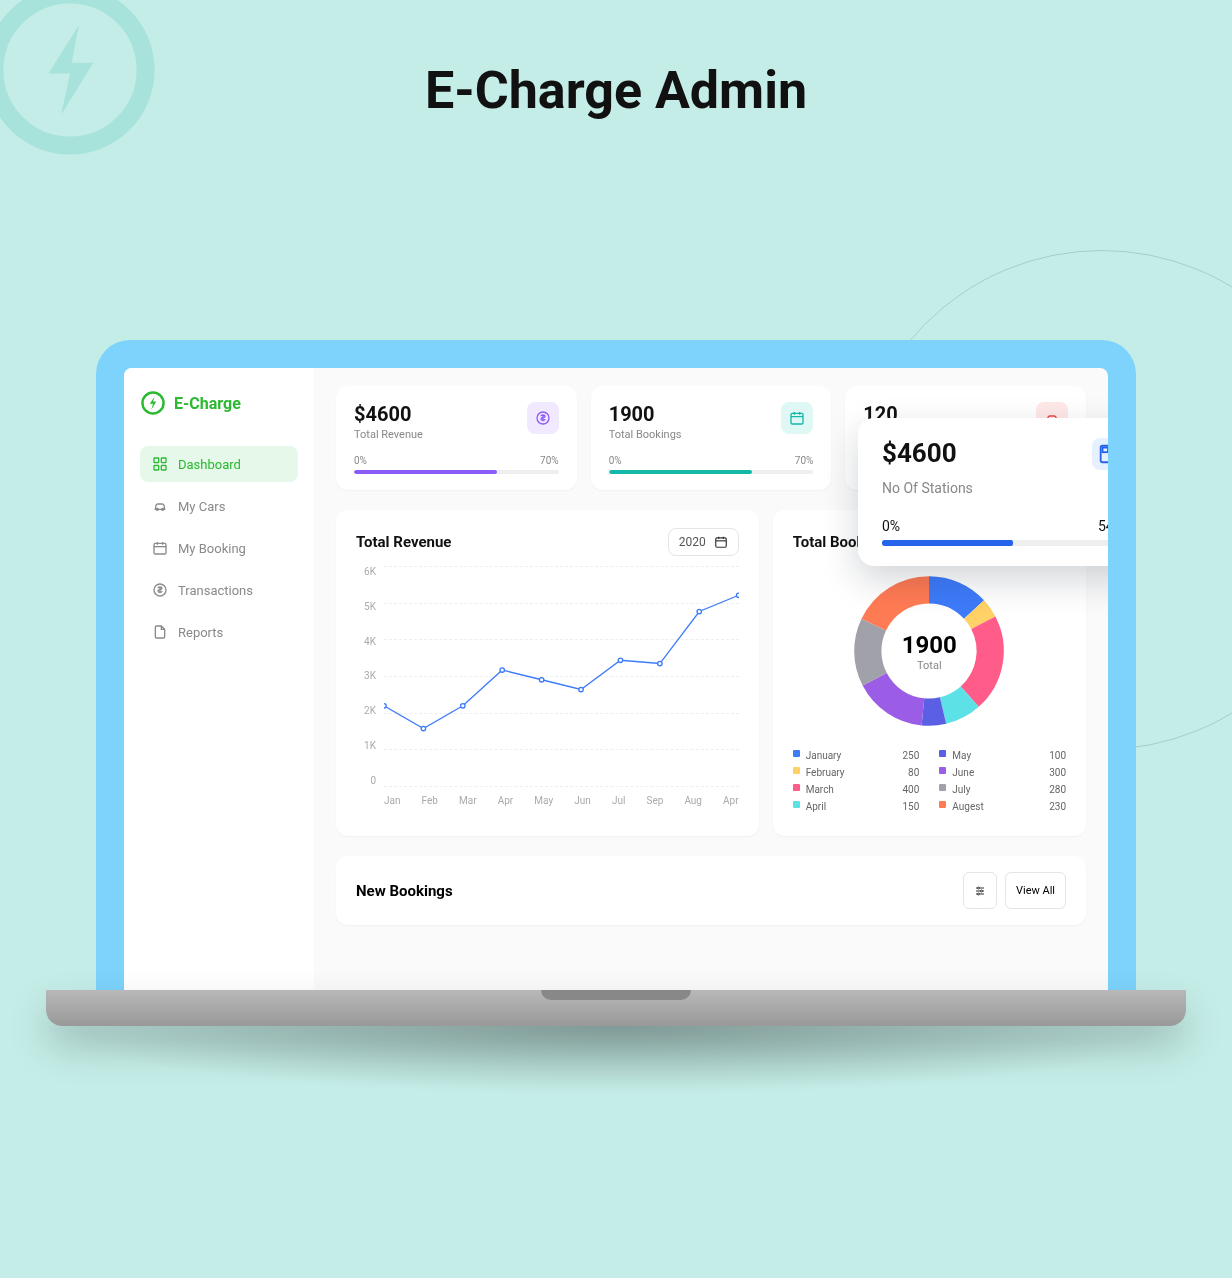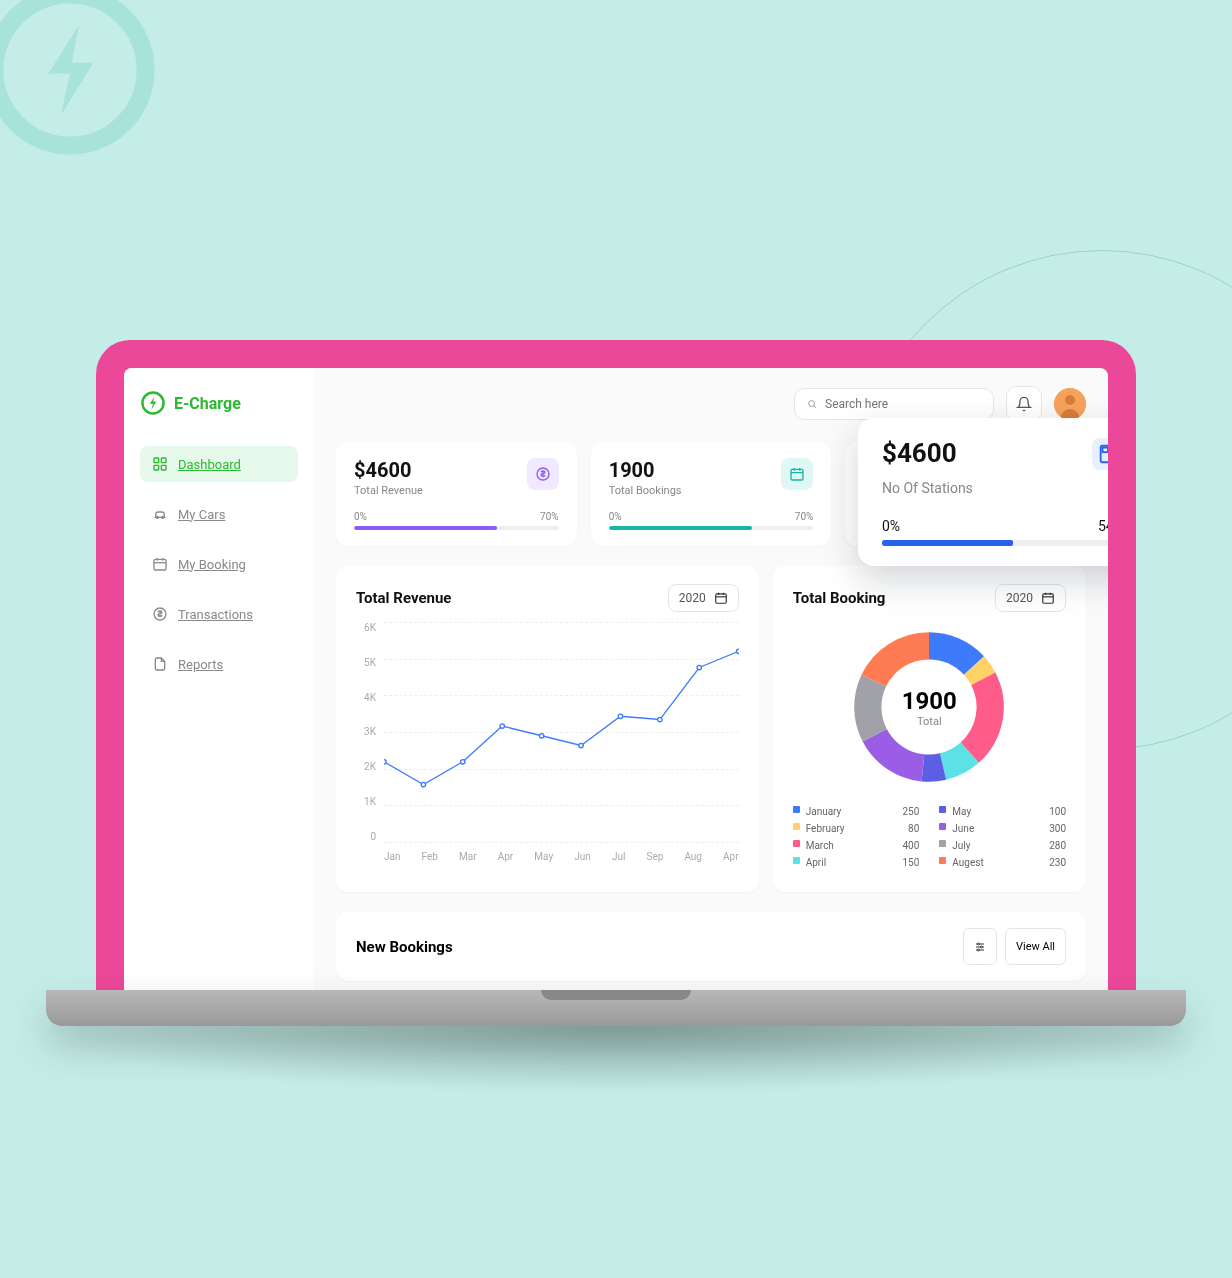--- a/index.html
+++ b/index.html
@@ -2,27 +2,27 @@
 <html><head>
 <meta charset="utf-8">
 <style>
 * { margin:0; padding:0; box-sizing:border-box; font-family:-apple-system,BlinkMacSystemFont,"Segoe UI",Roboto,Helvetica,Arial,sans-serif; }
 body { background:#c5ede7; width:1232px; height:1278px; position:relative; overflow:hidden; }
 .bg-logo { position:absolute; top:-20px; left:-20px; width:180px; height:180px; opacity:1; }
 .hero { text-align:center; padding:60px 80px 30px; }
 .hero h1 { font-size:52px; font-weight:700; color:#111; margin-bottom:20px; }
 .hero p { font-size:24px; color:#222; line-height:1.5; max-width:920px; margin:0 auto; }
 .laptop { position:absolute; left:50%; transform:translateX(-50%); top:340px; width:1040px; }
-.laptop-bezel { background:#ec4899; border-radius:34px 34px 0 0; padding:28px 28px 0 28px; height:650px; overflow:hidden; position:relative; }
+.laptop-bezel { background:#7dd3fc; border-radius:34px 34px 0 0; padding:28px 28px 0 28px; height:650px; overflow:hidden; position:relative; }
 .screen { background:#fafafa; border-radius:8px 8px 0 0; height:100%; display:flex; overflow:hidden; }
 .sidebar { width:190px; background:#fff; padding:22px 16px 0; flex-shrink:0; }
 .logo { display:flex; align-items:center; gap:8px; margin-bottom:30px; }
 .logo-mark { width:26px; height:26px; }
 .logo-text { color:#2ab930; font-weight:700; font-size:16px; }
-.nav-item { display:flex; align-items:center; gap:10px; padding:10px 12px; border-radius:8px; font-size:13px; color:#8a8a8a; margin-bottom:14px; cursor:pointer;text-decoration:underline; }
+.nav-item { display:flex; align-items:center; gap:10px; padding:10px 12px; border-radius:8px; font-size:13px; color:#8a8a8a; margin-bottom:6px; cursor:pointer; }
 .nav-item.active { background:#e6f8ea; color:#2ab930; }
 .nav-icon { width:16px; height:16px; flex-shrink:0; display:inline-flex; align-items:center; justify-content:center; }
 
 .main { flex:1; padding:18px 22px 0; overflow:hidden; position:relative; }
 .topbar { display:flex; align-items:center; justify-content:flex-end; gap:12px; margin-bottom:20px; }
 .search { display:flex; align-items:center; gap:8px; border:1px solid #e5e5e5; border-radius:10px; padding:8px 12px; width:200px; background:#fff; }
 .search input { border:none; outline:none; font-size:12px; flex:1; background:transparent; }
 .bell { width:36px; height:36px; border:1px solid #e5e5e5; border-radius:10px; display:flex; align-items:center; justify-content:center; background:#fff; cursor:pointer; }
 .avatar { width:32px; height:32px; border-radius:50%; background:#f5a25d; display:flex; align-items:center; justify-content:center; overflow:hidden; cursor:pointer; }
 
@@ -84,20 +84,21 @@
 </head>
 <body>
 
 <svg class="bg-logo" viewBox="0 0 100 100">
   <circle cx="50" cy="50" r="42" fill="none" stroke="#a8e3db" stroke-width="10"></circle>
   <path d="M55 25 L38 52 L50 52 L45 75 L63 46 L51 46 Z" fill="#a8e3db"></path>
 </svg>
 <div class="curve-decor"></div>
 
 <div class="hero">
+  <h1>E-Charge Admin</h1>
 </div>
 
 <div class="laptop">
   <div class="laptop-bezel">
     <div class="screen">
 
       <aside class="sidebar">
         <div class="logo">
           <svg class="logo-mark" viewBox="0 0 32 32">
             <circle cx="16" cy="16" r="13" fill="none" stroke="#2ab930" stroke-width="3"></circle>
@@ -154,42 +155,20 @@
                   <path d="M14 3v5h5"></path>
                 </svg>
               </span>
               <span>Reports</span>
             </div>
           </div>
       </aside>
 
       <div class="main">
 
-        <div class="topbar">
-          <div class="search">
-            <svg width="14" height="14" viewBox="0 0 24 24" fill="none" stroke="#888" stroke-width="2">
-                <circle cx="11" cy="11" r="7"></circle>
-                <line x1="21" y1="21" x2="16" y2="16"></line>
-              </svg>
-            <input placeholder="Search here" style="">
-          </div>
-          <div class="bell">
-            <svg width="16" height="16" viewBox="0 0 24 24" fill="none" stroke="#555" stroke-width="2">
-                <path d="M18 8a6 6 0 0 0-12 0c0 7-3 9-3 9h18s-3-2-3-9"></path>
-                <path d="M13.7 21a2 2 0 0 1-3.4 0"></path>
-              </svg>
-          </div>
-          <div class="avatar">
-            <svg width="32" height="32" viewBox="0 0 32 32">
-                <circle cx="16" cy="16" r="16" fill="#f5a25d"></circle>
-                <circle cx="16" cy="12" r="5" fill="#d97b3a"></circle>
-                <path d="M6 30c2-6 6-9 10-9s8 3 10 9" fill="#d97b3a"></path>
-              </svg>
-          </div>
-        </div>
 
         <div class="stats-row" id="stats-row">
             <div class="stat-card">
               <div class="stat-top">
                 <div>
                   <div class="stat-val">$4600</div>
                   <div class="stat-lbl">Total Revenue</div>
                 </div>
                 <div class="stat-icon icon-purple">
                   <svg width="16" height="16" viewBox="0 0 24 24" fill="none" stroke="currentColor" stroke-width="2">

